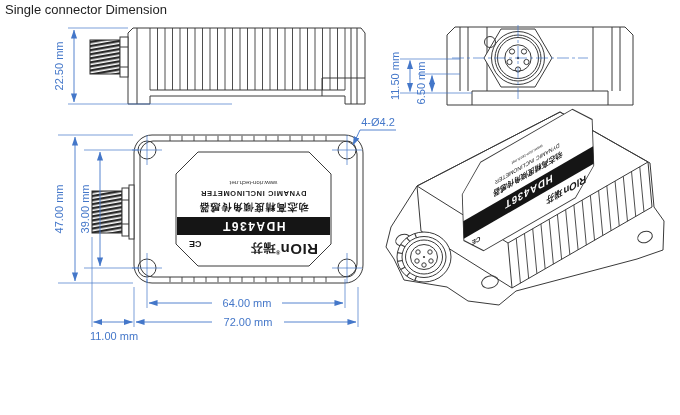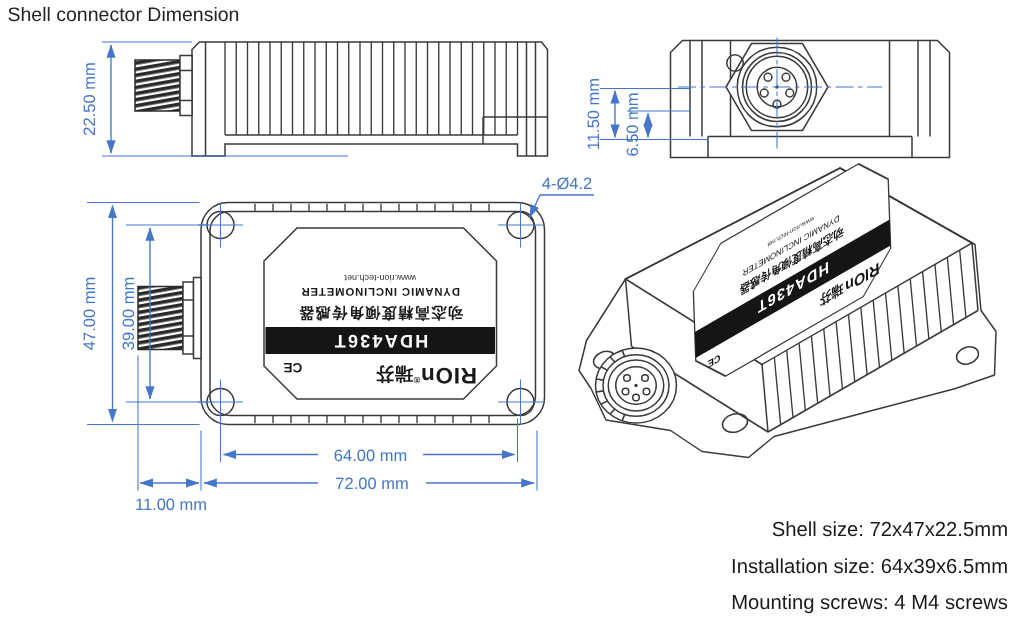--- a/index.html
+++ b/index.html
@@ -28,21 +28,21 @@
   .cnline{font-size:10px;font-weight:bold;letter-spacing:1px;margin-top:3px;}
   .enline{font-size:7.5px;letter-spacing:0.6px;margin-top:2px;font-weight:bold;}
   .webline{font-size:6px;margin-top:3px;color:#333;}
   .specs{position:absolute;right:8px;top:341px;text-align:right;font-size:13.5px;
          color:#1a1a1a;line-height:24.5px;}
 </style>
 </head>
 <body>
 
 <div class="canvas">
-  <div class="title">Shell connector Dimension</div>
+  <div class="title">Single connector Dimension</div>
 
   <svg width="680" height="415" viewBox="0 0 680 415">
     <defs>
       <marker id="arw" viewBox="0 0 10 10" refX="9.5" refY="5" markerWidth="10" markerHeight="10" orient="auto-start-reverse">
         <path d="M0,1.6 L10,5 L0,8.4 Z" fill="#4477c9"></path>
       </marker>
       <pattern id="thread" width="4" height="6" patternUnits="userSpaceOnUse" patternTransform="rotate(80)">
         <rect width="4" height="6" fill="#fff"></rect>
         <rect x="0" width="2.4" height="6" fill="#2a2a2a"></rect>
       </pattern>
@@ -312,18 +312,13 @@
     <div class="brandrow">
       <span class="brand"><span>RIOn</span><sup>®</sup><span class="cn">瑞芬</span></span>
       <span class="ce">CE</span>
     </div>
     <div class="band">HDA436T</div>
     <div class="cnline">动态高精度倾角传感器</div>
     <div class="enline">DYNAMIC INCLINOMETER</div>
     <div class="webline">www.rion-tech.net</div>
   </div>
 
-  <div class="specs">
-    <div>Shell size: 72x47x22.5mm</div>
-    <div>Installation size: 64x39x6.5mm</div>
-    <div>Mounting screws: 4 M4 screws</div>
-  </div>
 </div>
 
 </body></html>

